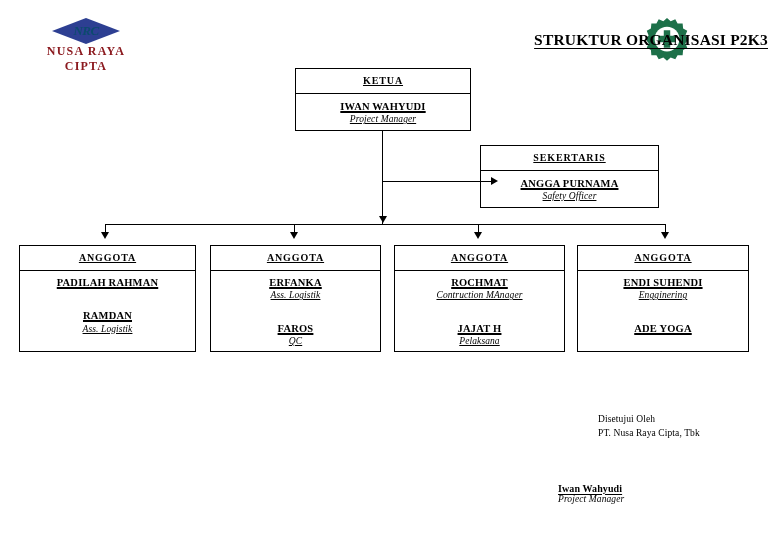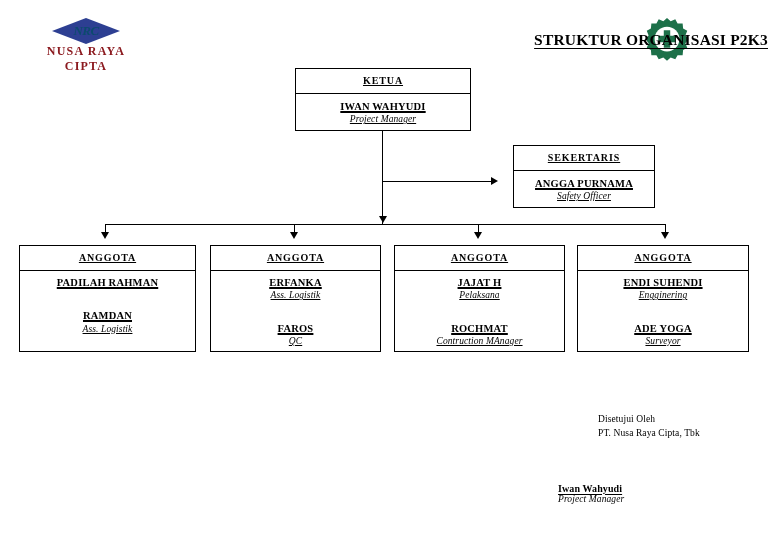--- a/index.html
+++ b/index.html
@@ -125,21 +125,21 @@
   }
   .person .p-role {
     font-size: 9.5px;
     font-style: italic;
     letter-spacing: 0.1px;
     margin-top: 1px;
   }
 
   
   #box-ketua      { left: 295px; top: 68px;  width: 176px; height: 63px; }
-  #box-sekertaris { left: 513px; top: 145px; width: 142px; height: 63px; }
+  #box-sekertaris { left: 480px; top: 145px; width: 179px; height: 63px; }
 
   #box-anggota-1 { left: 19px;  top: 245px; width: 177px; height: 107px; }
   #box-anggota-2 { left: 210px; top: 245px; width: 171px; height: 107px; }
   #box-anggota-3 { left: 394px; top: 245px; width: 171px; height: 107px; }
   #box-anggota-4 { left: 577px; top: 245px; width: 172px; height: 107px; }
 
   #box-ketua .box-body,
   #box-sekertaris .box-body { padding-top: 7px; }
 
   
@@ -305,40 +305,39 @@
         <div class="p-name">FAROS</div>
         <div class="p-role">QC</div>
       </div>
     </div>
   </div>
 
   <div class="org-box" id="box-anggota-3">
     <div class="box-head">ANGGOTA</div>
     <div class="box-body">
       <div class="person">
+        <div class="p-name">ROCHMAT</div>
+        <div class="p-role">Contruction MAnager</div>
+      </div>
+      <div class="person">
         <div class="p-name">JAJAT H</div>
         <div class="p-role">Pelaksana</div>
       </div>
-      <div class="person">
-        <div class="p-name">ROCHMAT</div>
-        <div class="p-role">Contruction MAnager</div>
-      </div>
     </div>
   </div>
 
   <div class="org-box" id="box-anggota-4">
     <div class="box-head">ANGGOTA</div>
     <div class="box-body">
       <div class="person">
         <div class="p-name">ENDI SUHENDI</div>
         <div class="p-role">Engginering</div>
       </div>
       <div class="person">
         <div class="p-name">ADE YOGA</div>
-        <div class="p-role">Surveyor</div>
       </div>
     </div>
   </div>
 
   <div id="signature-block">
     <div class="sig-line">Disetujui Oleh</div>
     <div class="sig-line">PT. Nusa Raya Cipta, Tbk</div>
     <div class="sig-spacer"></div>
     <div class="sig-name">Iwan Wahyudi</div>
     <div class="sig-role">Project Manager</div>

